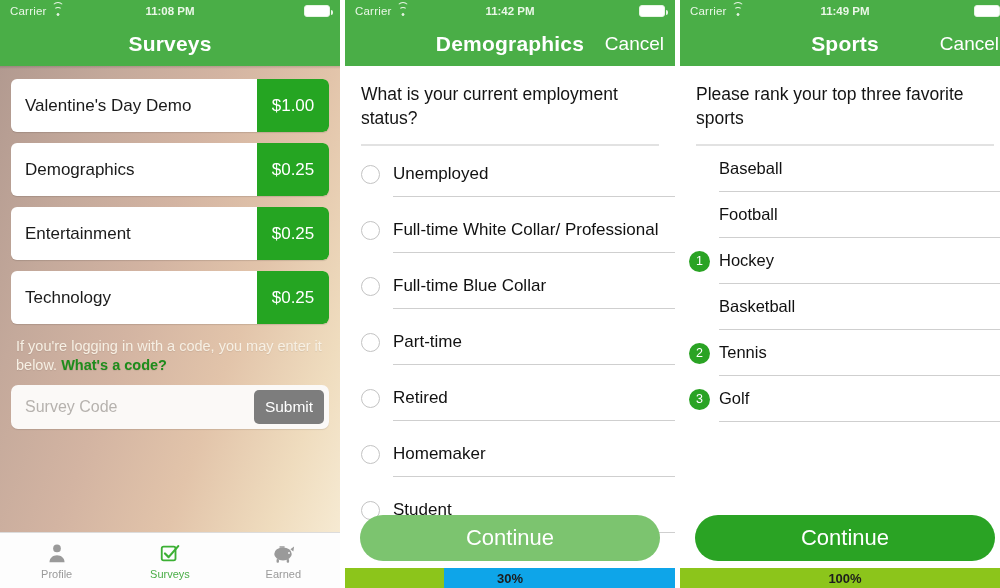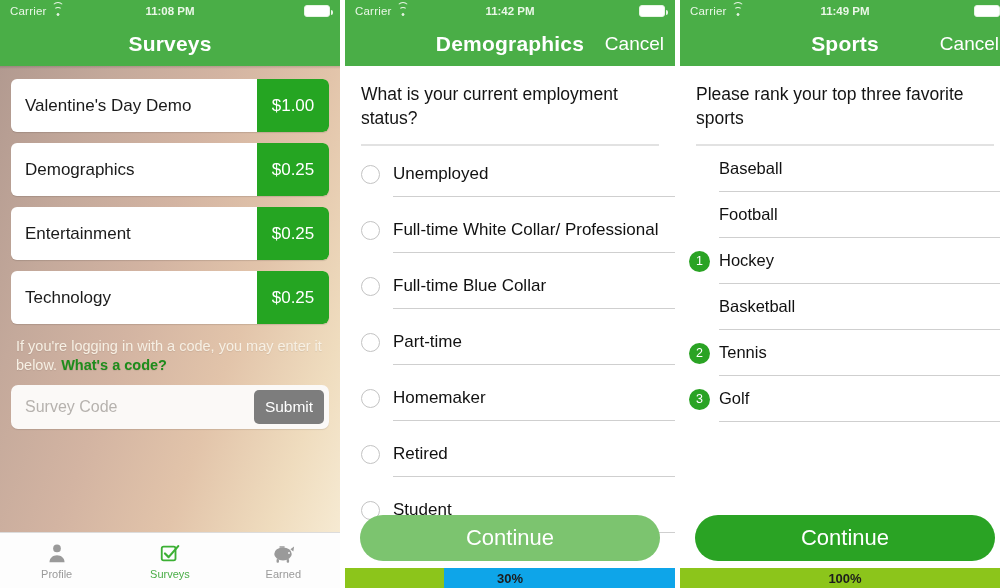--- a/index.html
+++ b/index.html
@@ -344,27 +344,27 @@
         </div>
         <div class="optrow">
           <span class="radio"></span>
           <span class="inner">
             <span class="opt-label">Part-time</span>
           </span>
         </div>
         <div class="optrow">
           <span class="radio"></span>
           <span class="inner">
+            <span class="opt-label">Retired</span>
+          </span>
+        </div>
+        <div class="optrow">
+          <span class="radio"></span>
+          <span class="inner">
             <span class="opt-label">Homemaker</span>
-          </span>
-        </div>
-        <div class="optrow">
-          <span class="radio"></span>
-          <span class="inner">
-            <span class="opt-label">Retired</span>
           </span>
         </div>
         <div class="optrow">
           <span class="radio"></span>
           <span class="inner">
             <span class="opt-label">Student</span>
           </span>
         </div>
       </div>
 

